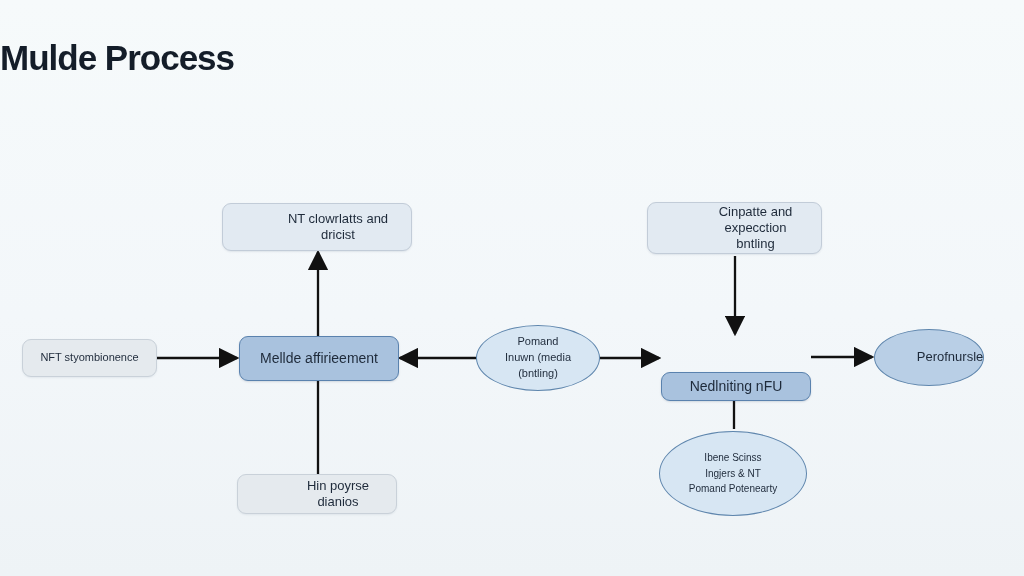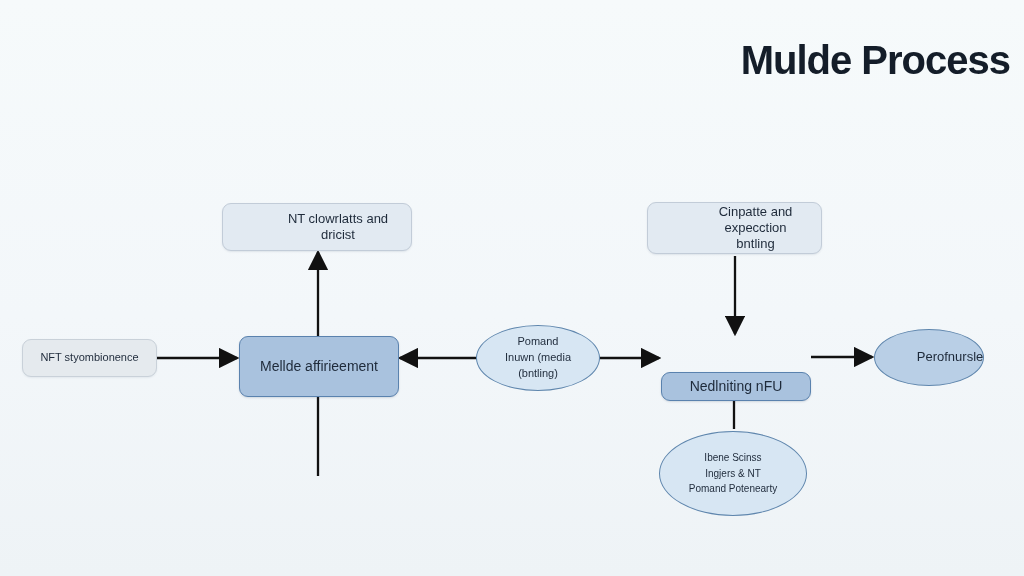--- a/index.html
+++ b/index.html
@@ -2,22 +2,22 @@
 <html><head>
 <meta charset="utf-8">
 <style>
   html,body{margin:0;padding:0;background:#eef2f5;}
   .stage{
     position:relative;width:1024px;height:576px;overflow:hidden;
     background:linear-gradient(180deg,#f6fafb 0%,#f3f7fa 55%,#eef3f6 100%);
     font-family:"Liberation Sans", sans-serif;color:#1e2a3a;
   }
   .title{
-    position:absolute;left:0;top:38px;width:1010px;text-align:right;
-    font-size:40px;font-weight:700;color:#141d29;letter-spacing:-1px;margin:0;
+    position:absolute;left:0;top:38px;width:1010px;text-align:left;
+    font-size:35px;font-weight:700;color:#141d29;letter-spacing:-1px;margin:0;
   }
   .node{
     position:absolute;display:flex;flex-direction:column;align-items:center;justify-content:center;
     text-align:center;line-height:1.25;box-sizing:border-box;padding:2px 6px;
   }
   .box{border-radius:9px;}
   .box.pale{
     background:#e2eaf2;border:1.5px solid #c2ccd8;
     box-shadow:0 1px 2px rgba(40,60,90,.10);
   }
@@ -64,38 +64,41 @@
 
   <div class="node box pale fs13" style="left:647px;top:202px;width:175px;height:52px;justify-content:center;">
     <span>Cinpatte and expecction</span>
     <span>bntling</span>
   </div>
 
   <div class="node box gray fs12" style="left:22px;top:339px;width:135px;height:38px;">
     <span>NFT styombionence</span>
   </div>
 
-  <div class="node box blue fs14" style="left:239px;top:336px;width:160px;height:61px;">
+  <div class="node box blue fs14" style="left:239px;top:336px;width:160px;height:45px;">
     <span>Mellde affirieement</span>
   </div>
 
   <div class="node ellipse fs11" style="left:476px;top:325px;width:124px;height:66px;">
     <span>Pomand</span>
     <span>Inuwn (media</span>
     <span>(bntling)</span>
   </div>
 
   <div class="node box blue fs14" style="left:661px;top:336px;width:150px;height:29px;margin-top:36px;">
     <span>Nedlniting nFU</span>
   </div>
 
   <div class="node ellipse dark fs13" style="left:874px;top:329px;width:110px;height:57px;">
     <span>Perofnursle</span>
   </div>
 
+  <div class="node box gray fs13" style="left:237px;top:474px;width:160px;height:40px;">
+    <span>Hin poyrse dianios</span>
+  </div>
 
   <div class="node ellipse fs10" style="left:659px;top:431px;width:148px;height:85px;">
     <span>Ibene Scinss</span>
     <span>Ingjers &amp; NT</span>
     <span>Pomand Potenearty</span>
   </div>
 
 </div>
 
 </body></html>

